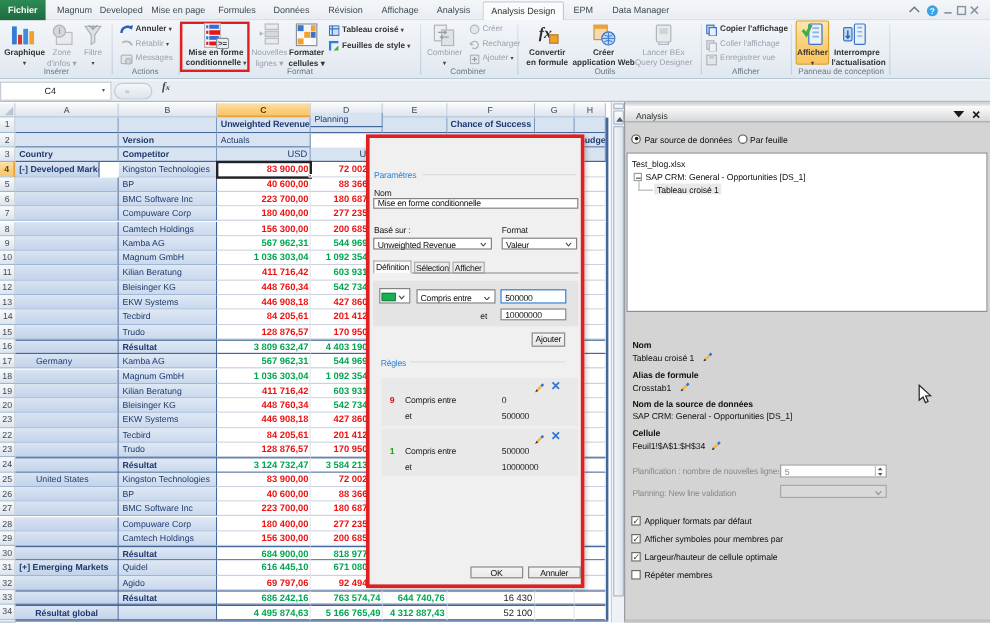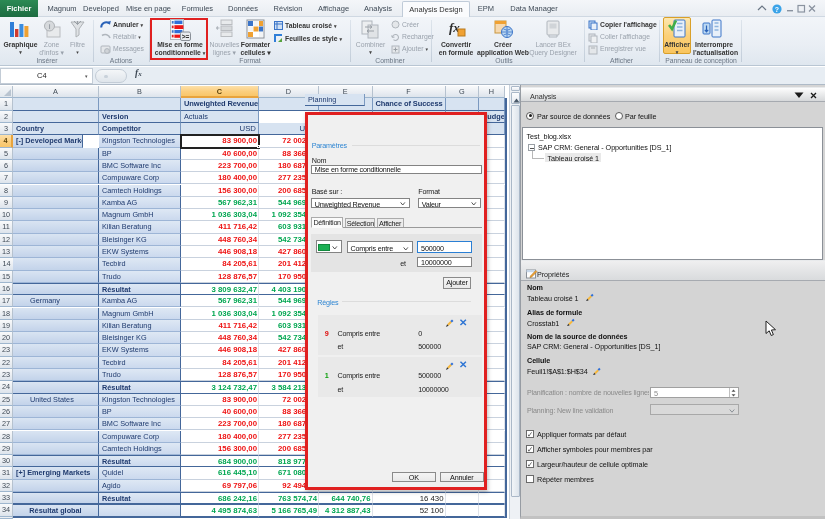--- a/index.html
+++ b/index.html
@@ -330,21 +330,21 @@
 <div class="c xhd" style="left:99px;top:98.4px;width:82px;height:12.3px;line-height:12.3px;"></div>
 <div class="c xhd" style="left:181px;top:98.4px;width:78px;height:12.3px;line-height:12.3px;font-weight:bold;font-size:7.5px;letter-spacing:-0.1px;">Unweighted Revenue</div>
 <div class="c xhd" style="left:259px;top:98.4px;width:60px;height:12.3px;line-height:12.3px;"></div>
 <div class="c xhd" style="left:319px;top:98.4px;width:53.5px;height:12.3px;line-height:12.3px;"></div>
 <div class="c xhd" style="left:372.5px;top:98.4px;width:73px;height:12.3px;line-height:12.3px;font-weight:bold;font-size:7.5px;letter-spacing:-0.1px;">Chance of Success</div>
 <div class="c xhd" style="left:445.5px;top:98.4px;width:33.5px;height:12.3px;line-height:12.3px;"></div>
 <div class="c xhd" style="left:479px;top:98.4px;width:26px;height:12.3px;line-height:12.3px;"></div>
 <div class="c xhd" style="left:13px;top:110.7px;width:86px;height:12.3px;line-height:12.3px;"></div>
 <div class="c xhd" style="left:99px;top:110.7px;width:82px;height:12.3px;line-height:12.3px;font-weight:bold;">Version</div>
 <div class="c xhd" style="left:181px;top:110.7px;width:78px;height:12.3px;line-height:12.3px;">Actuals</div>
-<div class="c xhd" style="left:259px;top:94px;width:60px;height:12.3px;line-height:12.3px;margin-left:46px;">Planning</div>
+<div class="c xhd" style="left:259px;top:94px;width:60px;height:12.3px;line-height:12.3px;">Planning</div>
 <div class="c xhd" style="left:319px;top:110.7px;width:53.5px;height:12.3px;line-height:12.3px;"></div>
 <div class="c xhd" style="left:372.5px;top:110.7px;width:73px;height:12.3px;line-height:12.3px;"></div>
 <div class="c xhd" style="left:445.5px;top:110.7px;width:33.5px;height:12.3px;line-height:12.3px;"></div>
 <div class="c xhd" style="left:479px;top:110.7px;width:26px;height:12.3px;line-height:12.3px;font-weight:bold;text-align:right;padding-right:0.5px;">Budget</div>
 <div class="c xhd" style="left:13px;top:123.0px;width:86px;height:12.3px;line-height:12.3px;font-weight:bold;">Country</div>
 <div class="c xhd" style="left:99px;top:123.0px;width:82px;height:12.3px;line-height:12.3px;font-weight:bold;">Competitor</div>
 <div class="c xhd" style="left:181px;top:123.0px;width:78px;height:12.3px;line-height:12.3px;text-align:right;padding-right:2px;font-size:7.8px;">USD</div>
 <div class="c xhd" style="left:259px;top:123.0px;width:60px;height:12.3px;line-height:12.3px;text-align:right;padding-right:2px;font-size:7.8px;">USD</div>
 <div class="c xhd" style="left:319px;top:123.0px;width:53.5px;height:12.3px;line-height:12.3px;text-align:right;padding-right:2px;font-size:7.8px;">USD</div>
 <div class="c xhd" style="left:372.5px;top:123.0px;width:73px;height:12.3px;line-height:12.3px;"></div>
@@ -633,28 +633,20 @@
    <div class="ptxt" style="left:4px;top:3.5px">Test_blog.xlsx</div>
    <div class="abs" style="left:5.5px;top:16px;width:7px;height:7px;border:1px solid #9aa0a6;background:#fff">
         <div style="position:absolute;left:1px;top:2.5px;width:3.5px;height:1px;background:#555"></div>
       </div>
    <div class="ptxt" style="left:15.5px;top:14.5px">SAP CRM: General - Opportunities [DS_1]</div>
    <div class="abs" style="left:9px;top:23px;width:1px;height:8px;background:#b8b8b8"></div>
    <div class="abs" style="left:9px;top:30px;width:12px;height:1px;background:#b8b8b8"></div>
    <div class="abs" style="left:22px;top:25px;width:56px;height:9px;background:#e9e9e9"></div>
    <div class="ptxt" style="left:25px;top:25.5px">Tableau croisé 1</div>
  </div>
- <div class="phead" style="top:175px;height:21px;background:linear-gradient(#efeff0,#d9dbdd)">
-   <svg class="abs" style="left:4.5px;top:7px" width="12" height="11" viewBox="0 0 12 11">
-     <rect x="0.5" y="2" width="9" height="8" fill="#fdfdfd" stroke="#8a9098"></rect>
-     <rect x="0.5" y="2" width="9" height="2.2" fill="#c8d8ea"></rect>
-     <path d="M4 9.5 L5.5 9.2 L11 3.6 L9.8 2.4 L4.4 8 Z" fill="#f0a132" stroke="#a06a18" stroke-width="0.5"></path>
-   </svg>
-   <div class="ptxt" style="left:16px;top:8.5px;color:#222">Propriétés</div>
- </div>
  <div class="pbold" style="left:6px;top:198px">Nom</div>
  <div class="ptxt" style="left:6px;top:208.5px">Tableau croisé 1</div>
  <svg class="pencil" style="left:64px;top:207px" width="9" height="9" viewBox="0 0 9 9">
       <path d="M2.2 6.8 L3.6 8.2 L7 4.8 L5.6 3.4 Z" fill="#f6b73c"></path>
       <path d="M5.6 3.4 L7 4.8 L8.6 3.2 L7.2 1.8 Z" fill="#2f6fd8"></path>
       <path d="M1 9.4 L2.2 6.8 L3.6 8.2 Z" fill="#333"></path>
     </svg>
  <div class="pbold" style="left:6px;top:223px">Alias de formule</div>
  <div class="ptxt" style="left:6px;top:233.5px">Crosstab1</div>
  <svg class="pencil" style="left:45px;top:232px" width="9" height="9" viewBox="0 0 9 9">

